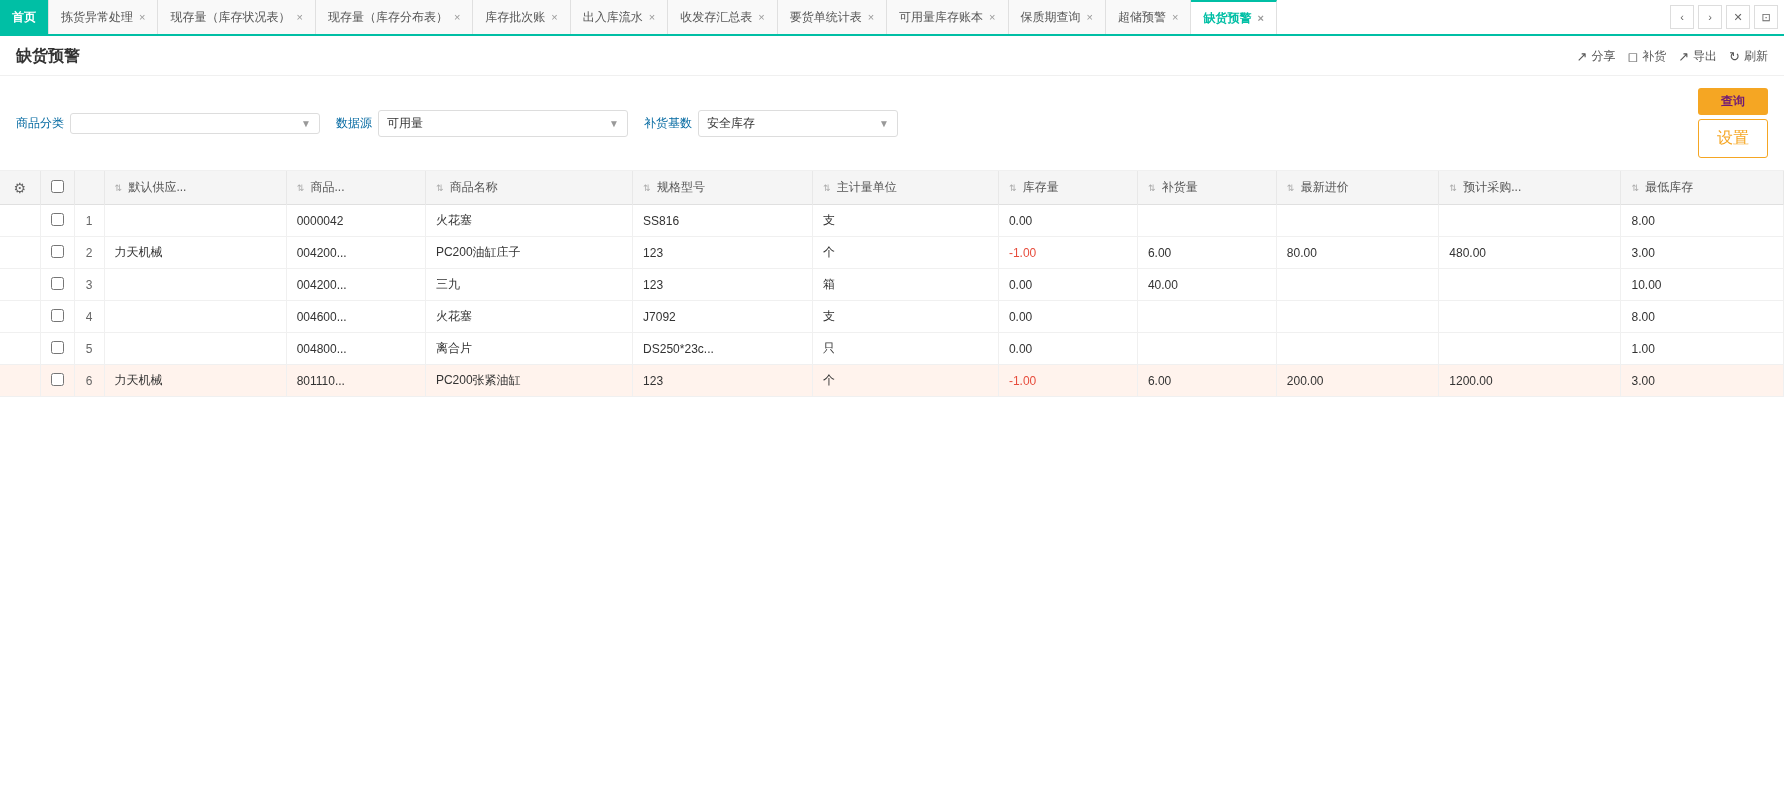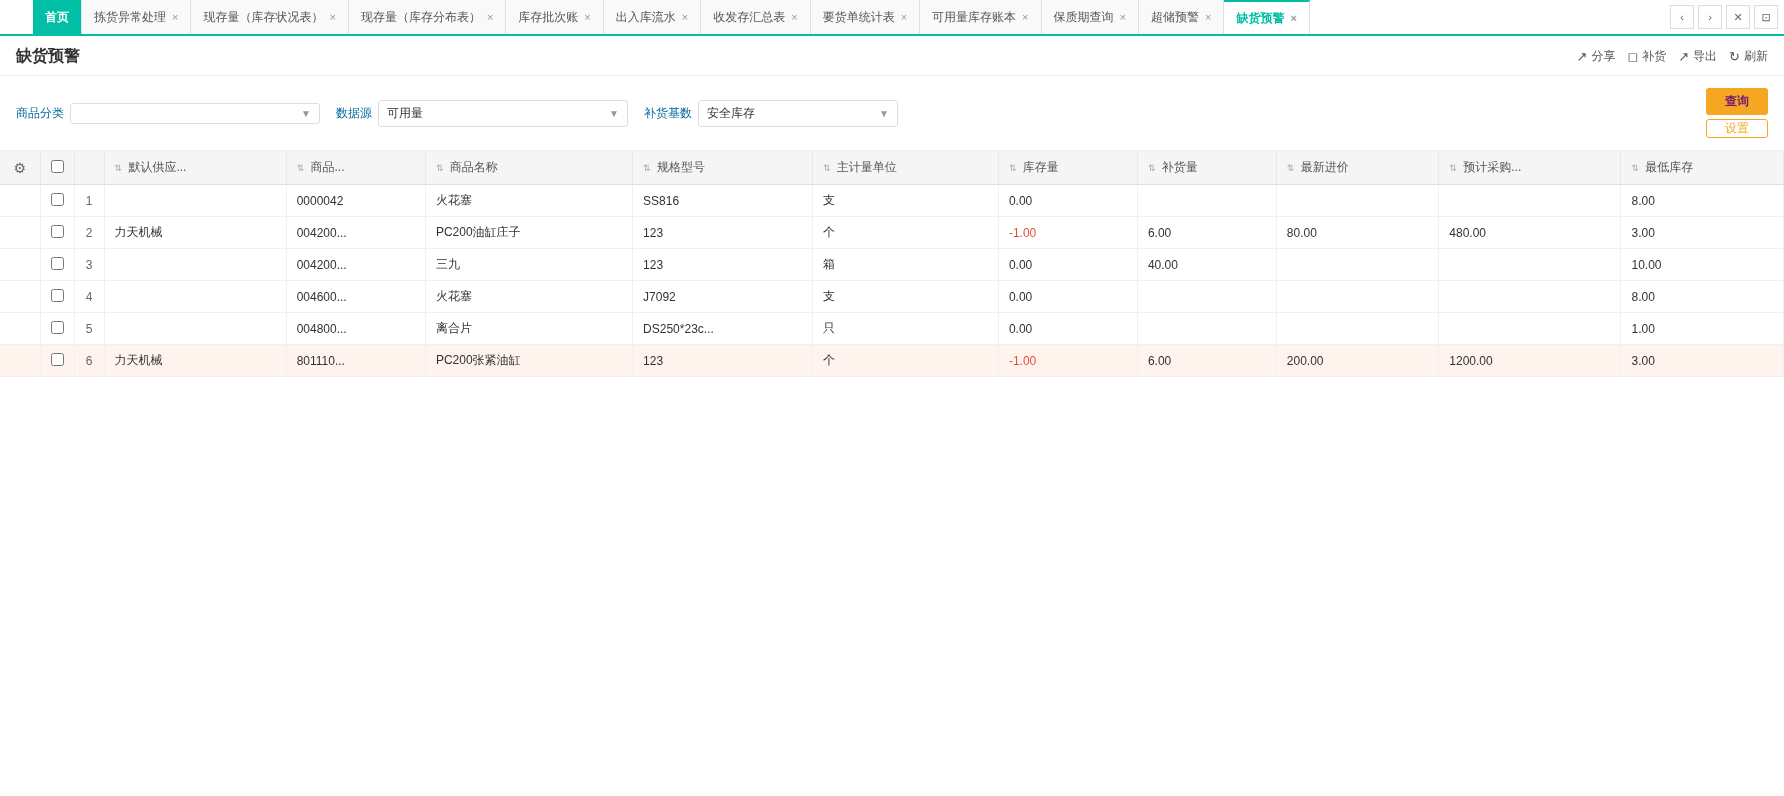--- a/index.html
+++ b/index.html
@@ -23,21 +23,20 @@
       white-space: nowrap;
       font-size: 12px;
       color: #555;
       border-right: 1px solid #e0e0e0;
       background: #f9f9f9;
     }
     .tab-item:first-child {
       background: #00bfa5;
       color: #fff;
       font-weight: bold;
-      margin-left: 33px;
     }
     .tab-item.active {
       background: #fff;
       color: #00bfa5;
       font-weight: bold;
       border-top: 2px solid #00bfa5;
     }
     .tab-item .close-btn {
       margin-left: 6px;
       color: #999;
@@ -154,23 +153,23 @@
       padding: 5px 18px;
       cursor: pointer;
       font-size: 12px;
       font-weight: bold;
     }
     .btn-settings {
       background: #fff;
       color: #f5a623;
       border: 1px solid #f5a623;
       border-radius: 3px;
-      padding: 0 18px;
-      cursor: pointer;
-      font-size: 12px;
+      padding: 8px 18px;
+      cursor: pointer;
+      font-size: 16px;
     }
 
     
     .table-container {
       overflow-x: auto;
       padding: 0;
     }
     table {
       width: 100%;
       border-collapse: collapse;

